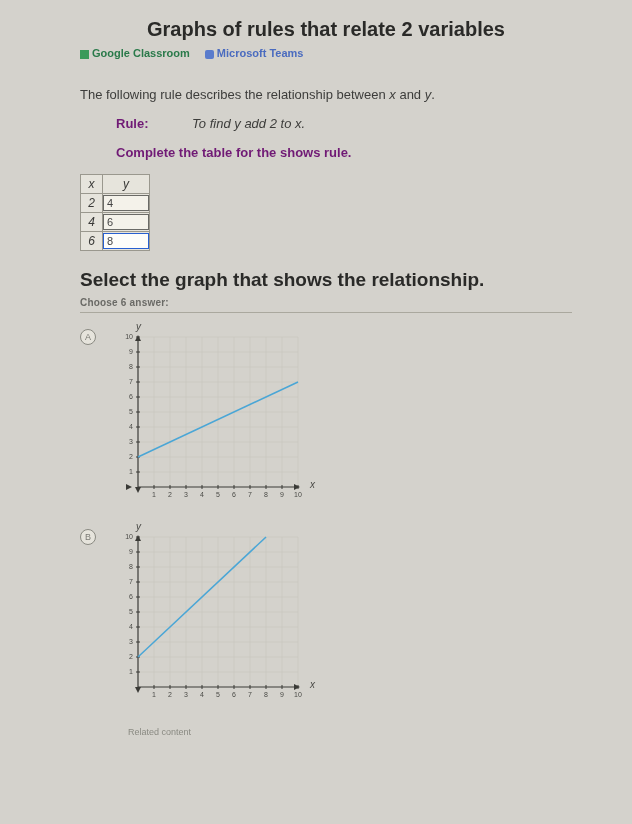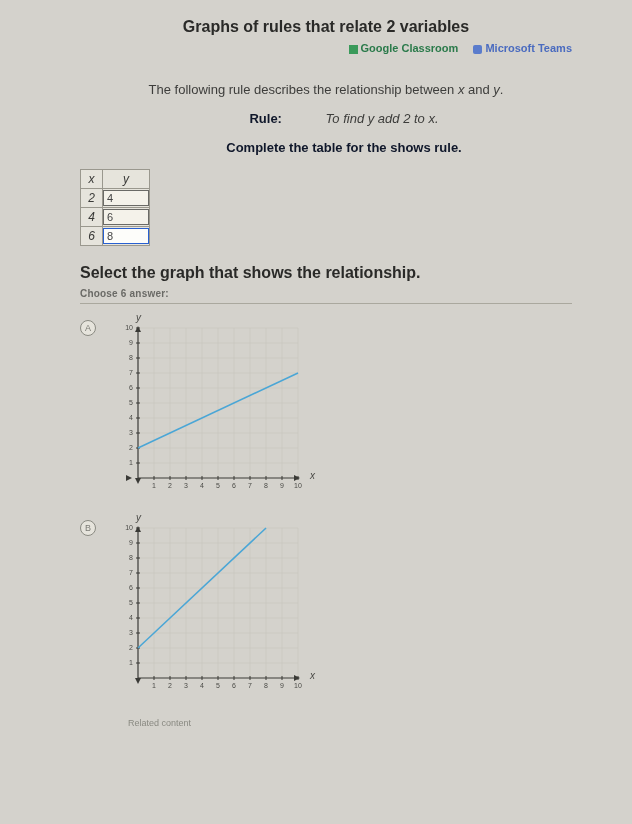--- a/index.html
+++ b/index.html
@@ -7,44 +7,44 @@
     width: 632px;
     height: 824px;
     background: #d4d2cc;
     font-family: -apple-system, "Helvetica Neue", Arial, sans-serif;
     color: #3a3a38;
     padding: 18px 60px 0 80px;
     overflow: hidden;
   }
   .title {
     text-align: center;
-    font-size: 16px;
+    font-size: 20px;
     font-weight: 700;
     color: #2a2a28;
     margin-bottom: 6px;
   }
   .share-row {
-    text-align: right;
+    text-align: left;
     font-size: 11px;
     font-weight: 600;
     margin-bottom: 28px;
   }
   .share-row a { text-decoration: none; }
   .gc { color: #2a7a4a; margin-right: 12px; }
   .mt { color: #4a6bbf; }
   .share-row .ico {
     display:inline-block; width:9px; height:9px; vertical-align:middle;
     margin-right:3px;
   }
   .gc .ico { background:#3a9a5a; }
   .mt .ico { background:#5a7ccc; border-radius:2px; }
-  .prose { font-size: 13px; color:#3d3d3b; margin-bottom: 14px; text-align: center; }
+  .prose { font-size: 13px; color:#3d3d3b; margin-bottom: 14px; }
   .prose .ital { font-style: italic; }
   .prose .em { font-style: italic; margin-left: 40px; }
-  .bold { font-weight: 700; color:#0f172a;padding-left:36px; }
+  .bold { font-weight: 700; color:#701a75;padding-left:36px; }
   table.xy {
     border-collapse: collapse;
     margin: 4px 0 18px 0;
     font-size: 12px;
   }
   table.xy th, table.xy td {
     border: 1px solid #9a988e;
     padding: 2px 6px;
     text-align: center;
     background: #e6e4dc;
@@ -60,21 +60,21 @@
     width: 46px;
     height: 16px;
     border: 1px solid #6a6a66;
     background: #f4f2ea;
     font-size: 11px;
     padding: 0 3px;
     text-align: left;
     color: #444;
   }
   .inp.active { border: 1.5px solid #2860d0; background:#fdfdfa; }
-  .section-label { font-size:16px; font-weight:700; color:#2a2a28; margin-bottom:6px;}
+  .section-label { font-size:19px; font-weight:700; color:#2a2a28; margin-bottom:6px;}
   .sub { font-size:10px; color:#6a6a66; font-weight:600; margin-bottom:4px; letter-spacing:.2px;}
   hr.sep { border:none; border-top:1px solid #aaa89e; margin: 4px 0 14px 0; }
   .choice { display:flex; align-items:flex-start; margin-bottom: 16px; }
   .radio {
     width:16px; height:16px; border:1.5px solid #8a8a82; border-radius:50%;
     margin-right: 14px; margin-top:2px; flex:none;
     display:flex; align-items:center; justify-content:center;
     font-size:9px; color:#7a7a74; background:#e6e4dc;
   }
   .graph-wrap { position:relative; }

